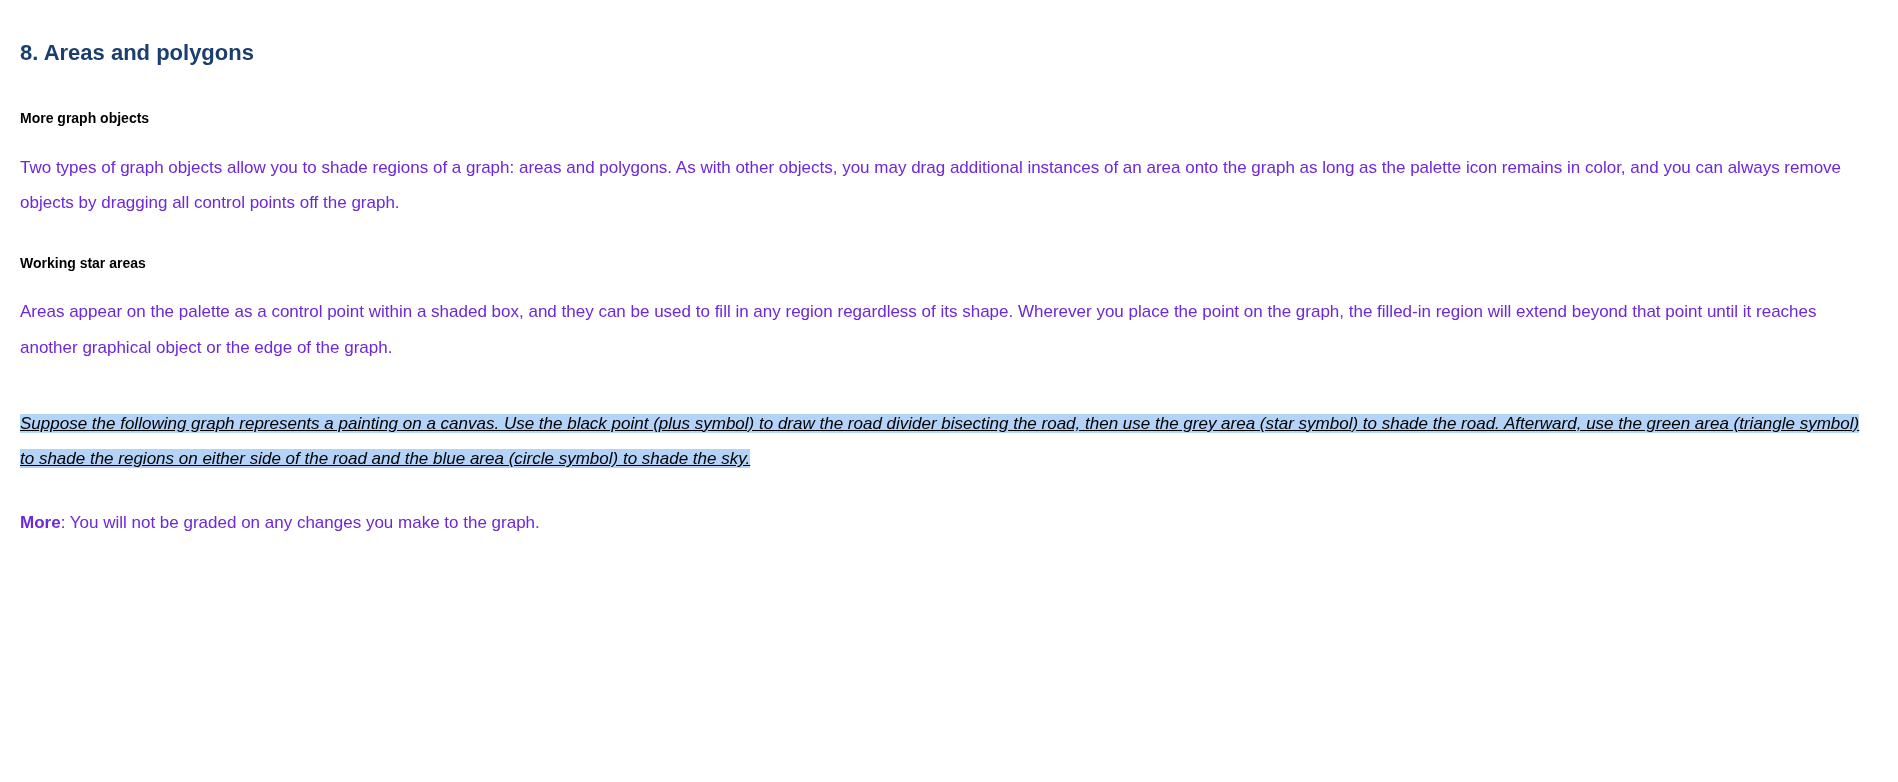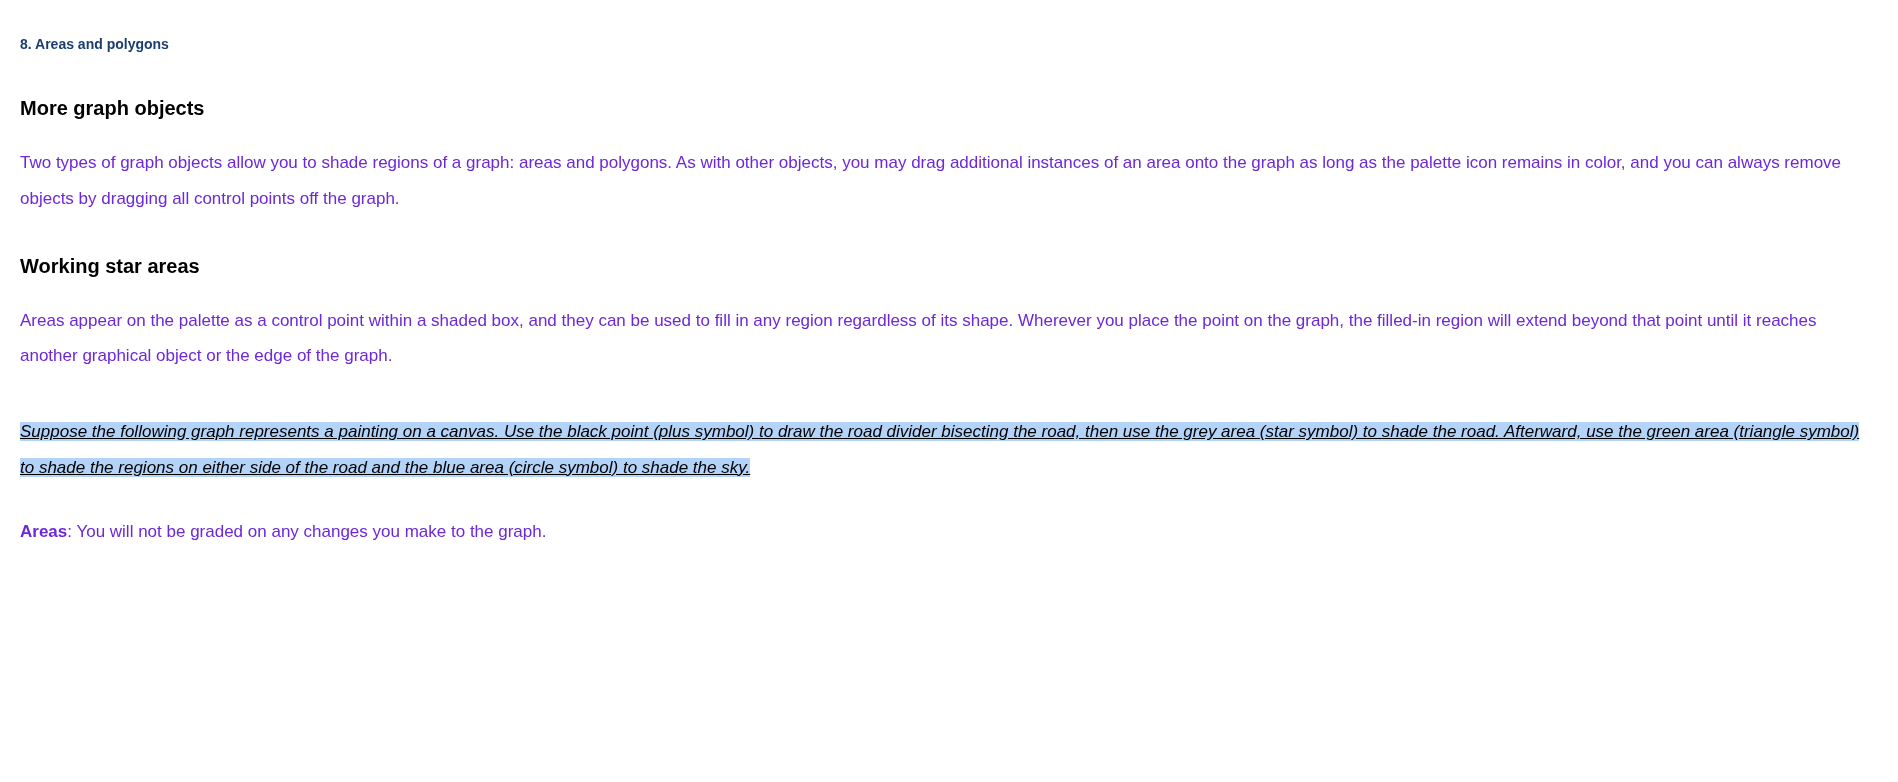--- a/index.html
+++ b/index.html
@@ -11,26 +11,26 @@
       font-family: Verdana, Geneva, sans-serif;
       font-size: 17px;
       color: #000000;
       background: #ffffff;
       padding: 30px 20px;
       line-height: 2.1;
     }
     .section-title {
       color: #1a3e6e;
       font-weight: bold;
-      font-size: 14px;
+      font-size: 22px;
       margin-bottom: 28px;
     }
     .subtitle {
       font-weight: bold;
-      font-size: 20px;
+      font-size: 14px;
       margin-bottom: 16px;
       color: #000000;
     }
     .paragraph {
       margin-bottom: 28px;
       color: #6d28d9;
     }
     .highlighted {
       background-color: #b4d3f9;
       font-style: italic;
@@ -56,14 +56,14 @@
 
 <div class="subtitle">Working star areas</div>
 
 <div class="paragraph">Areas appear on the palette as a control point within a shaded box, and they can be used to fill in any region regardless of its shape. Wherever you place the point on the graph, the filled-in region will extend beyond that point until it reaches another graphical object or the edge of the graph.</div>
 
 <div class="highlighted-block">
   <span class="highlighted">Suppose the following graph represents a painting on a canvas. Use the black point (plus symbol) to draw the road divider bisecting the road, then use the grey area (star symbol) to shade the road. Afterward, use the green area (triangle symbol) to shade the regions on either side of the road and the blue area (circle symbol) to shade the sky.</span>
 </div>
 
 <div class="paragraph">
-  <span class="note-label">Areas</span><span>: You will not be graded on any changes you make to the graph.</span>
+  <span class="note-label">More</span><span>: You will not be graded on any changes you make to the graph.</span>
 </div>
 
 </body></html>

